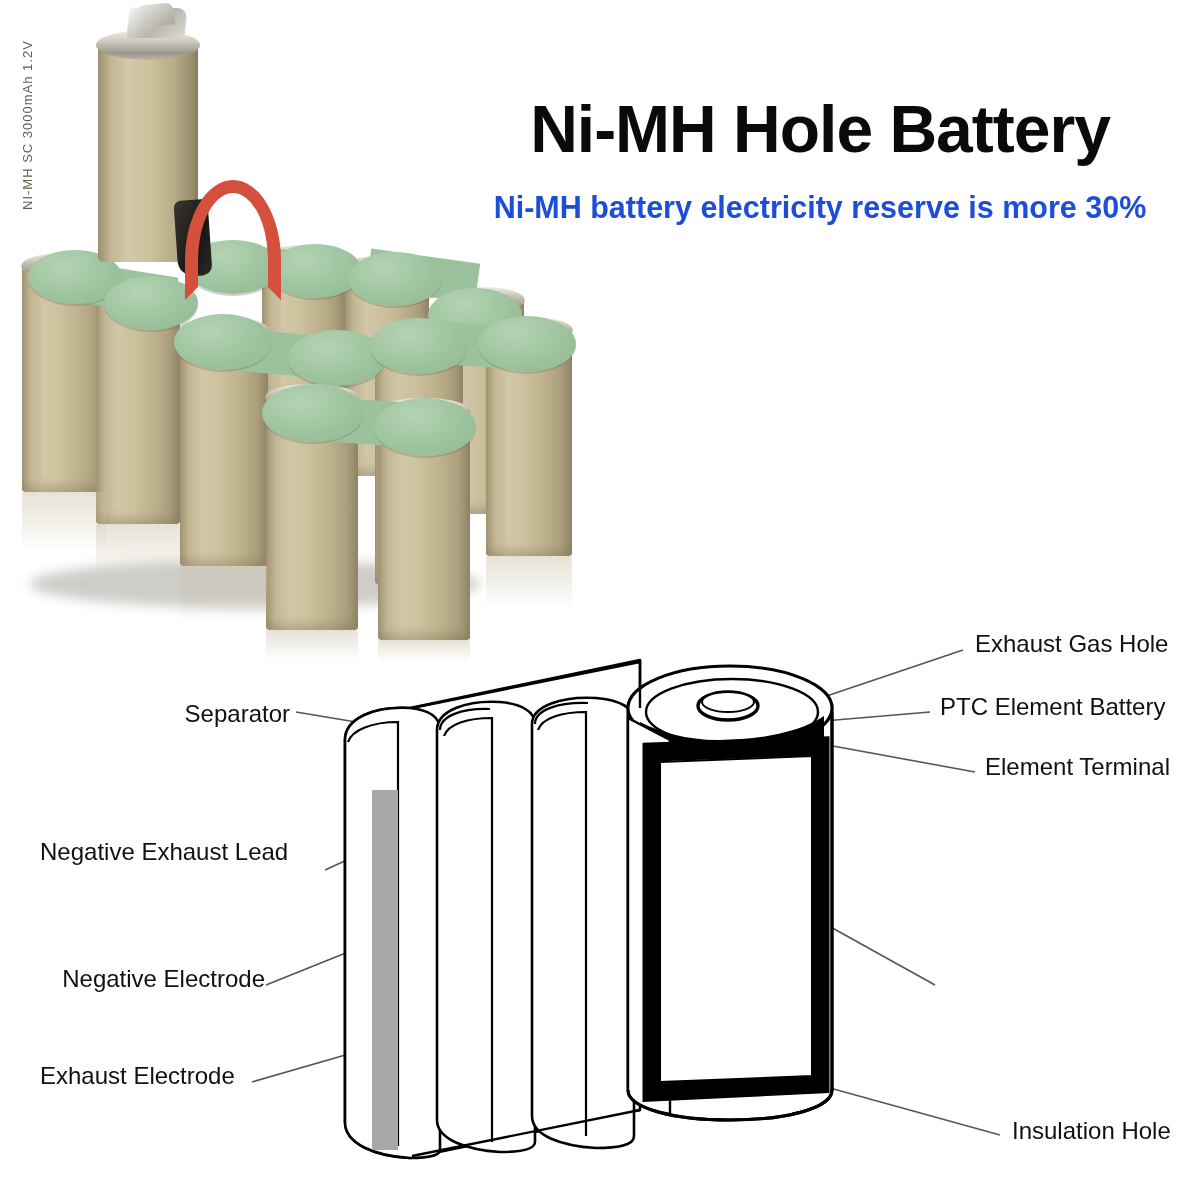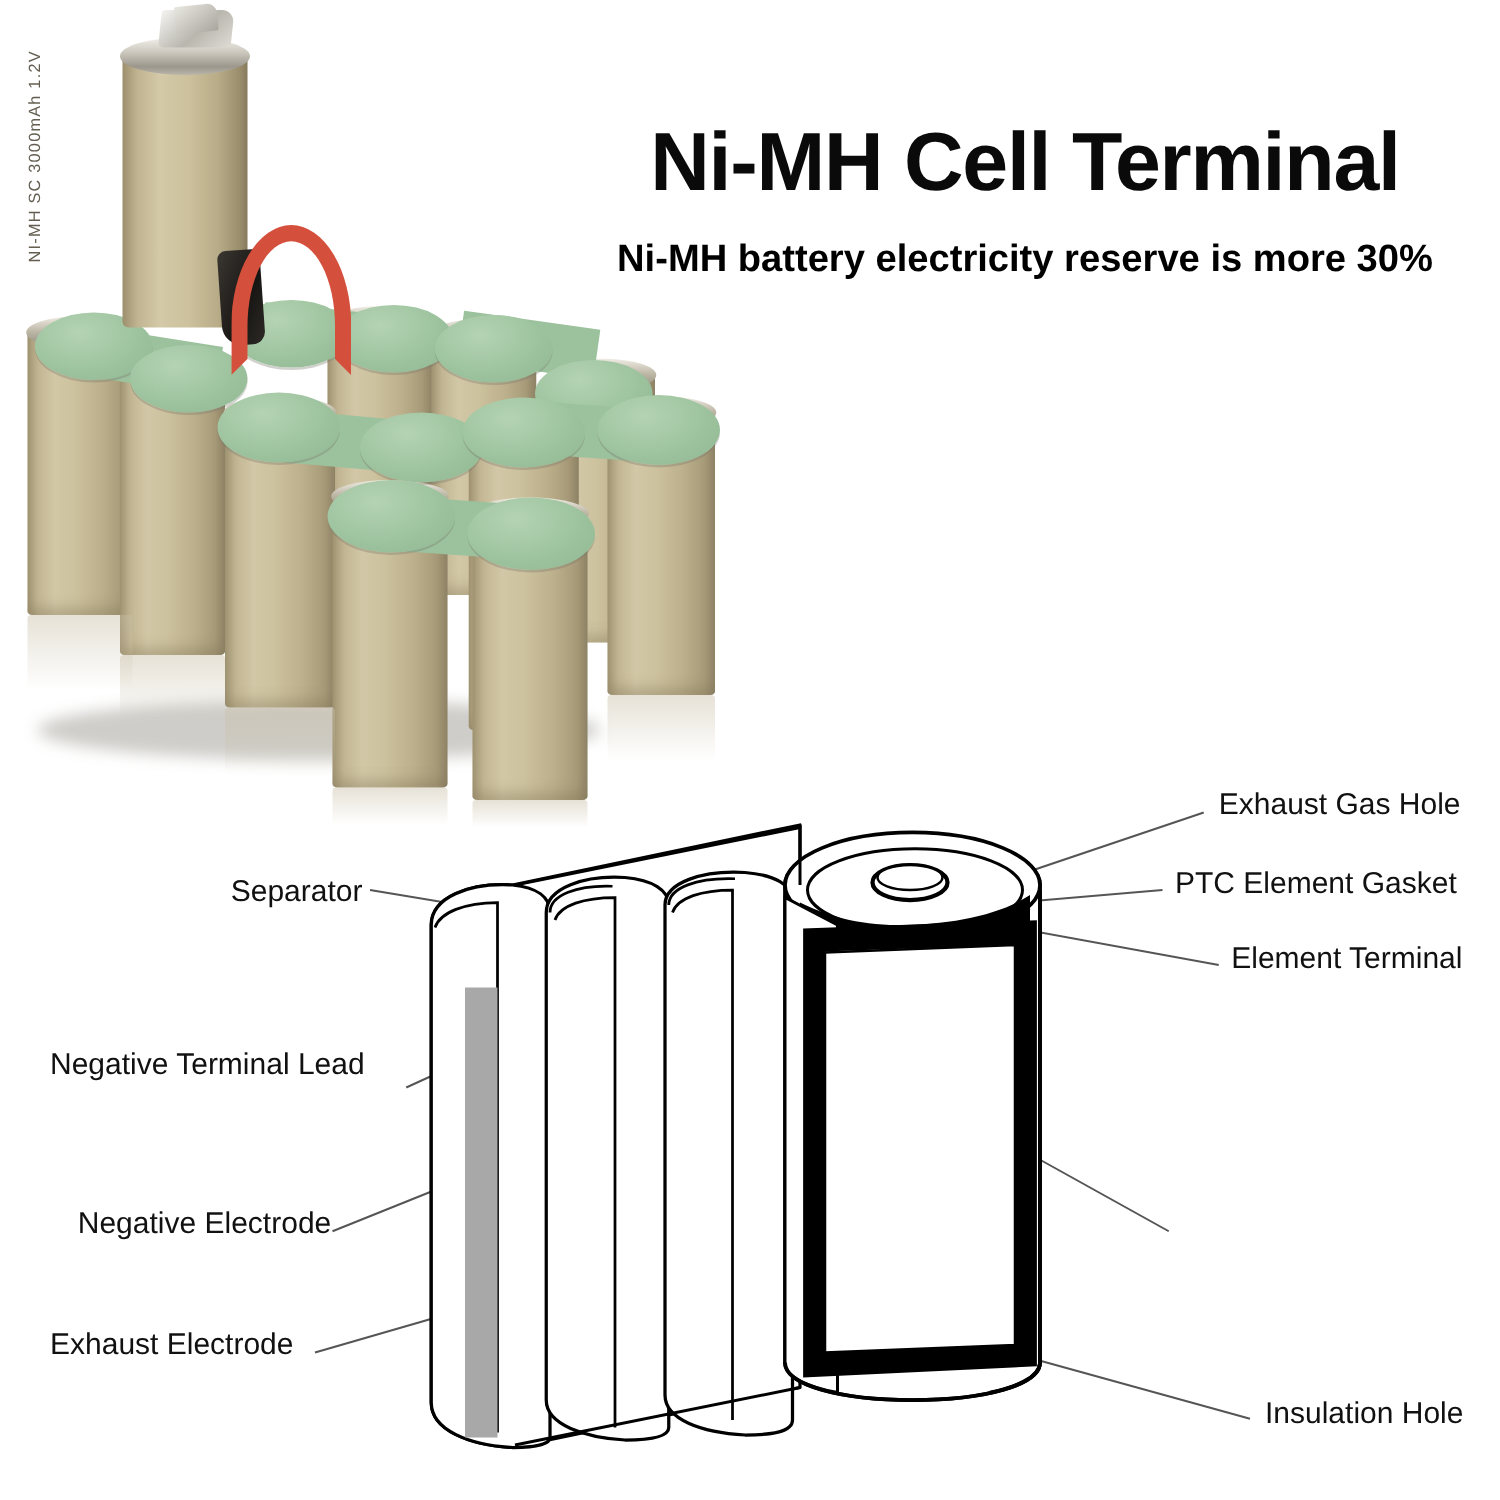--- a/index.html
+++ b/index.html
@@ -32,21 +32,21 @@
     letter-spacing: -1px;
     color: #0a0a0a;
     margin: 0;
     white-space: nowrap;
   }
   #subtitle-line-1, #subtitle-line-2 {
     font-family: "Liberation Sans", sans-serif;
     font-weight: bold;
     font-size: 30.5px;
     line-height: 1.0;
-    color: #000000;
+    color: #1d4ed8;
     margin: 0;
     white-space: nowrap;
   }
   #subtitle-line-1 { margin-top: 29px; }
   #subtitle-line-2 { margin-top: 23px; }
 
   
   #pack-photo {
     position: absolute;
     left: 0px;
@@ -279,21 +279,21 @@
 
     <div class="reflection" style="left:22px;  top:492px; width:84px; height:60px;"></div>
     <div class="reflection" style="left:96px;  top:524px; width:84px; height:56px;"></div>
     <div class="reflection" style="left:180px; top:566px; width:88px; height:54px;"></div>
     <div class="reflection" style="left:266px; top:630px; width:92px; height:30px;"></div>
     <div class="reflection" style="left:378px; top:640px; width:92px; height:22px;"></div>
     <div class="reflection" style="left:486px; top:556px; width:86px; height:52px;"></div>
   </div>
 
   <div id="header-block">
-    <div id="main-title">Ni-MH Cell Terminal</div>
+    <div id="main-title">Ni-MH Hole Battery</div>
     <div id="subtitle-line-1">Ni-MH battery electricity reserve is more 30%</div>
   </div>
 
   <div id="diagram">
     <svg width="1200" height="610" viewBox="0 0 1200 610">
 
       <g stroke="#555" stroke-width="1.6" fill="none">
         <line x1="296" y1="122" x2="452" y2="148"></line>
         <line x1="325" y1="280" x2="452" y2="222"></line>
         <line x1="266" y1="395" x2="378" y2="350"></line>
@@ -352,29 +352,29 @@
 
       <g stroke="#000000" stroke-width="2.4" fill="none">
         <line x1="640" y1="70" x2="640" y2="118"></line>
         <line x1="412" y1="118" x2="640" y2="72"></line>
         <line x1="412" y1="566" x2="640" y2="520"></line>
       </g>
     </svg>
 
     <div class="lbl lbl-left" style="left:110px; top:110px; width:180px; text-align:right;">Separator</div>
 
-    <div class="lbl lbl-left" style="left:40px; top:248px; width:280px; text-align:left;">Negative Terminal Lead</div>
+    <div class="lbl lbl-left" style="left:40px; top:248px; width:280px; text-align:left;">Negative Exhaust Lead</div>
 
     <div class="lbl lbl-left" style="left:40px; top:375px; width:225px; text-align:right;">Negative Electrode</div>
 
     <div class="lbl lbl-left" style="left:40px; top:472px; width:215px; text-align:left;">Exhaust Electrode</div>
 
     <div class="lbl lbl-right" style="left:975px; top:40px;">Exhaust Gas Hole</div>
 
-    <div class="lbl lbl-right" style="left:940px; top:103px;">PTC Element Gasket</div>
+    <div class="lbl lbl-right" style="left:940px; top:103px;">PTC Element Battery</div>
 
     <div class="lbl lbl-right" style="left:985px; top:163px;">Element Terminal</div>
 
 
     <div class="lbl lbl-right" style="left:1012px; top:527px;">Insulation Hole</div>
   </div>
 
 </div>
 
 </body></html>

